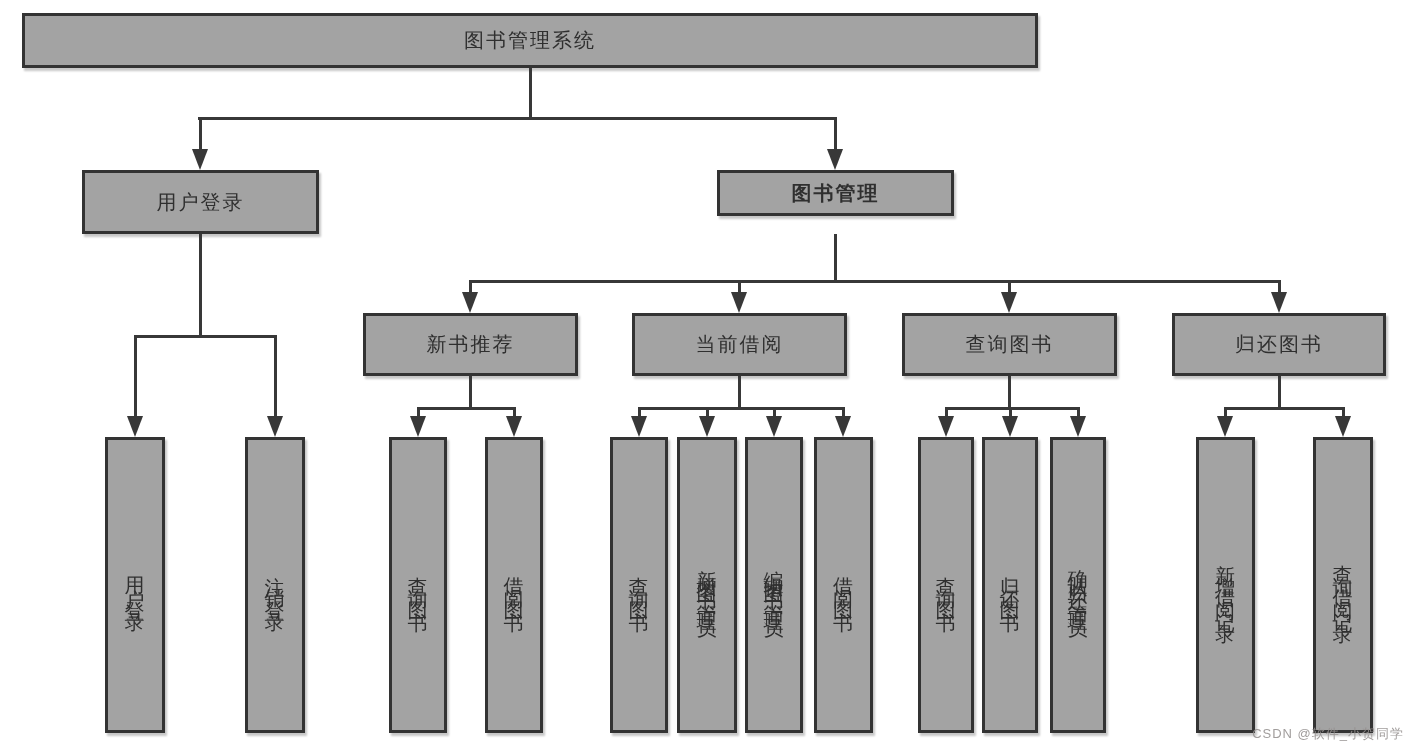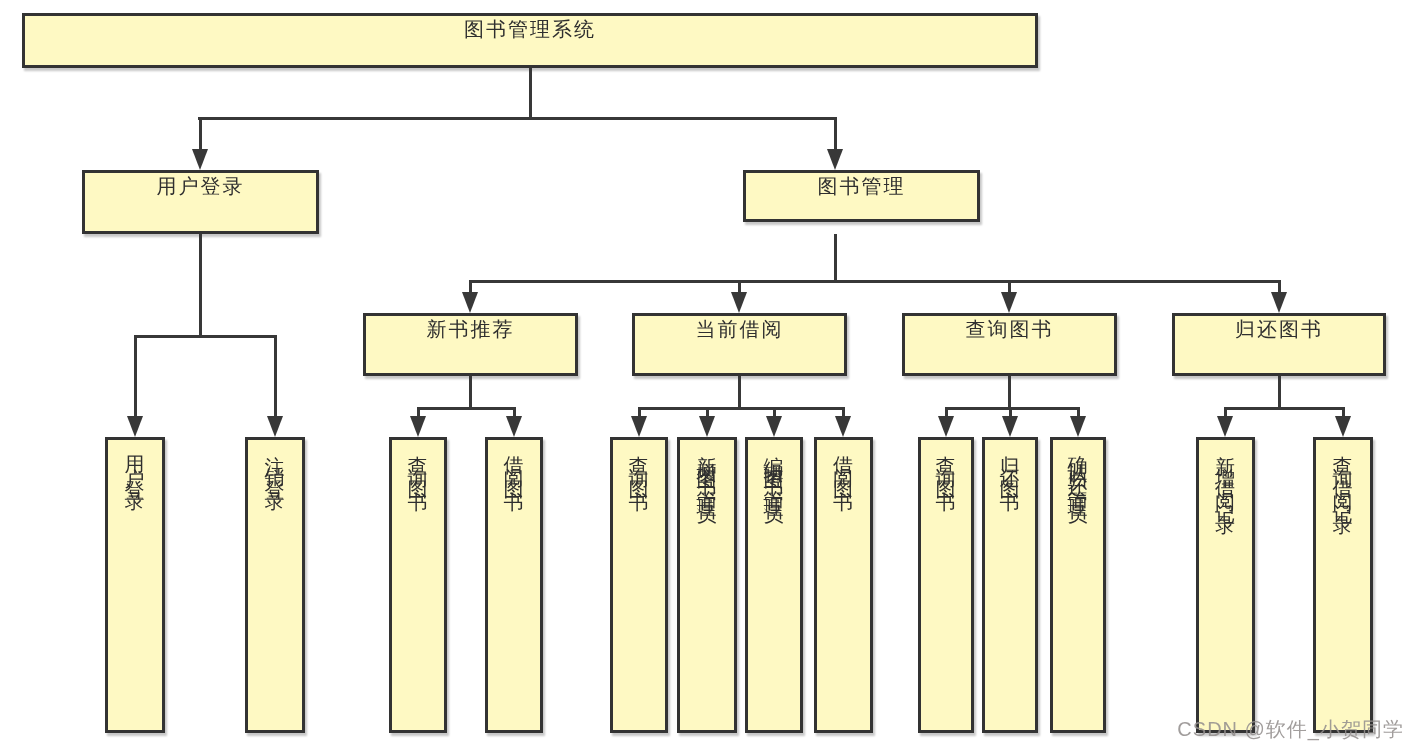--- a/index.html
+++ b/index.html
@@ -1,40 +1,40 @@
 <!DOCTYPE html>
 <html><head>
 <meta charset="utf-8">
 <style>
   html,body{margin:0;padding:0;background:#fff;}
   #canvas{
     position:relative;width:1405px;height:747px;background:#ffffff;overflow:hidden;
     font-family:"Liberation Sans","DejaVu Sans",sans-serif;color:#2f2f2f;
   }
   .box{
-    position:absolute;box-sizing:border-box;background:#fef9c3;
+    position:absolute;box-sizing:border-box;background:#a3a3a3;
     border:3px solid #333333;box-shadow:2px 3px 2px rgba(0,0,0,0.22);
-    display:flex;justify-content:center;
+    display:flex;align-items:center;justify-content:center;
   }
   .hlabel{font-size:20px;letter-spacing:2px;white-space:nowrap;}
   .vlabel{
     writing-mode:vertical-rl;text-orientation:mixed;
     font-size:20px;letter-spacing:12px;line-height:1;white-space:nowrap;
   }
   .vlabel.tight{letter-spacing:7px;}
   .hl{position:absolute;height:3px;background:#383838;}
   .vl{position:absolute;width:3px;background:#383838;}
   .ar{
     position:absolute;width:0;height:0;
     border-left:8px solid transparent;border-right:8px solid transparent;
     border-top:21px solid #383838;
   }
   #watermark{
     position:absolute;right:1px;bottom:4px;z-index:10;
-    font-size:20px;color:rgba(148,143,142,0.88);letter-spacing:1px;white-space:nowrap;
+    font-size:13px;color:rgba(148,143,142,0.88);letter-spacing:1px;white-space:nowrap;
   }
 </style>
 </head>
 <body>
 
 <div id="canvas">
 
   <div class="box" style="left:22px;top:13px;width:1016px;height:55px;">
     <span class="hlabel">图书管理系统</span>
   </div>
@@ -42,21 +42,21 @@
   <div class="vl" style="left:529px;top:68px;height:49px;"></div>
   <div class="hl" style="left:198px;top:117px;width:639px;"></div>
   <div class="vl" style="left:199px;top:117px;height:33px;"></div>
   <div class="ar" style="left:192px;top:149px;"></div>
   <div class="vl" style="left:834px;top:117px;height:33px;"></div>
   <div class="ar" style="left:827px;top:149px;"></div>
 
   <div class="box" style="left:82px;top:170px;width:237px;height:64px;">
     <span class="hlabel">用户登录</span>
   </div>
-  <div class="box" style="left:743px;top:170px;width:237px;height:52px;">
+  <div class="box" style="left:717px;top:170px;width:237px;height:46px;font-weight:bold;">
     <span class="hlabel">图书管理</span>
   </div>
 
   <div class="vl" style="left:199px;top:234px;height:101px;"></div>
   <div class="hl" style="left:134px;top:335px;width:143px;"></div>
   <div class="vl" style="left:134px;top:335px;height:82px;"></div>
   <div class="ar" style="left:127px;top:416px;"></div>
   <div class="vl" style="left:274px;top:335px;height:82px;"></div>
   <div class="ar" style="left:267px;top:416px;"></div>
 

